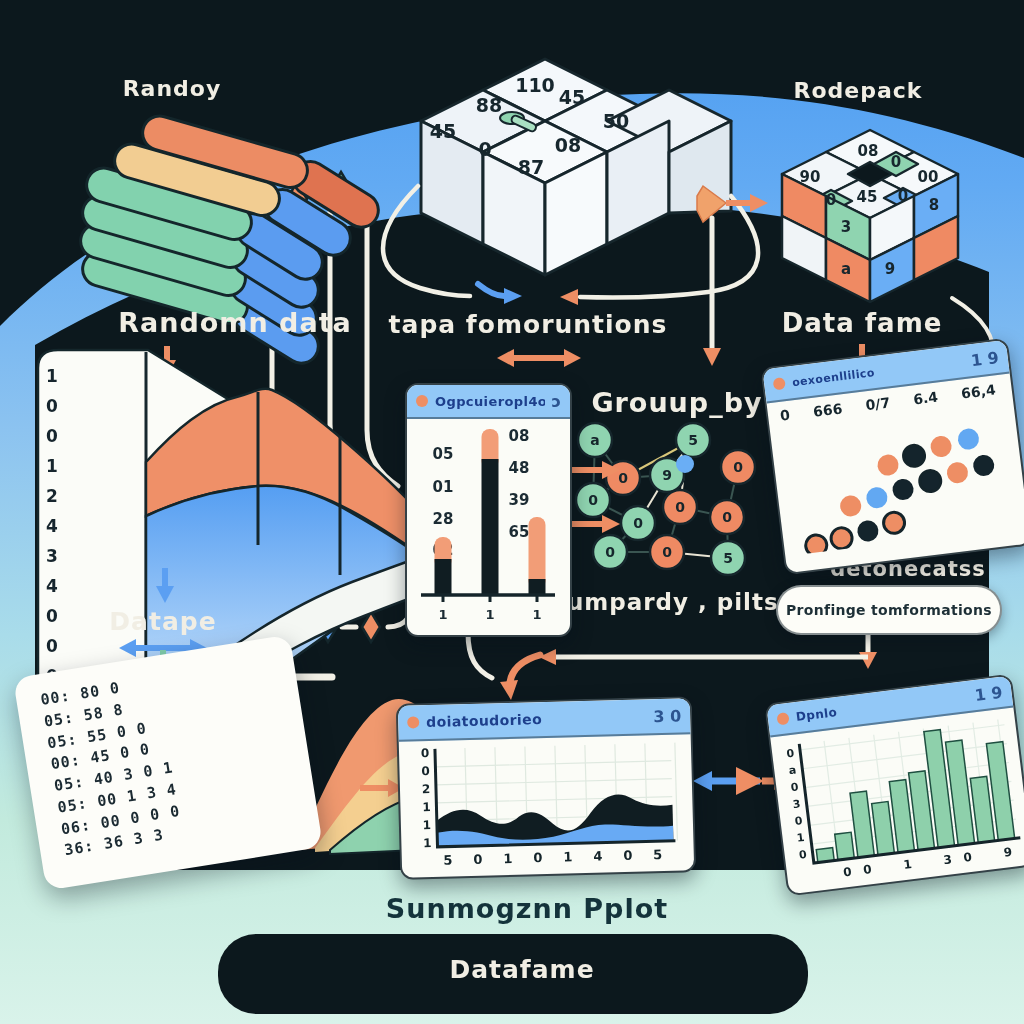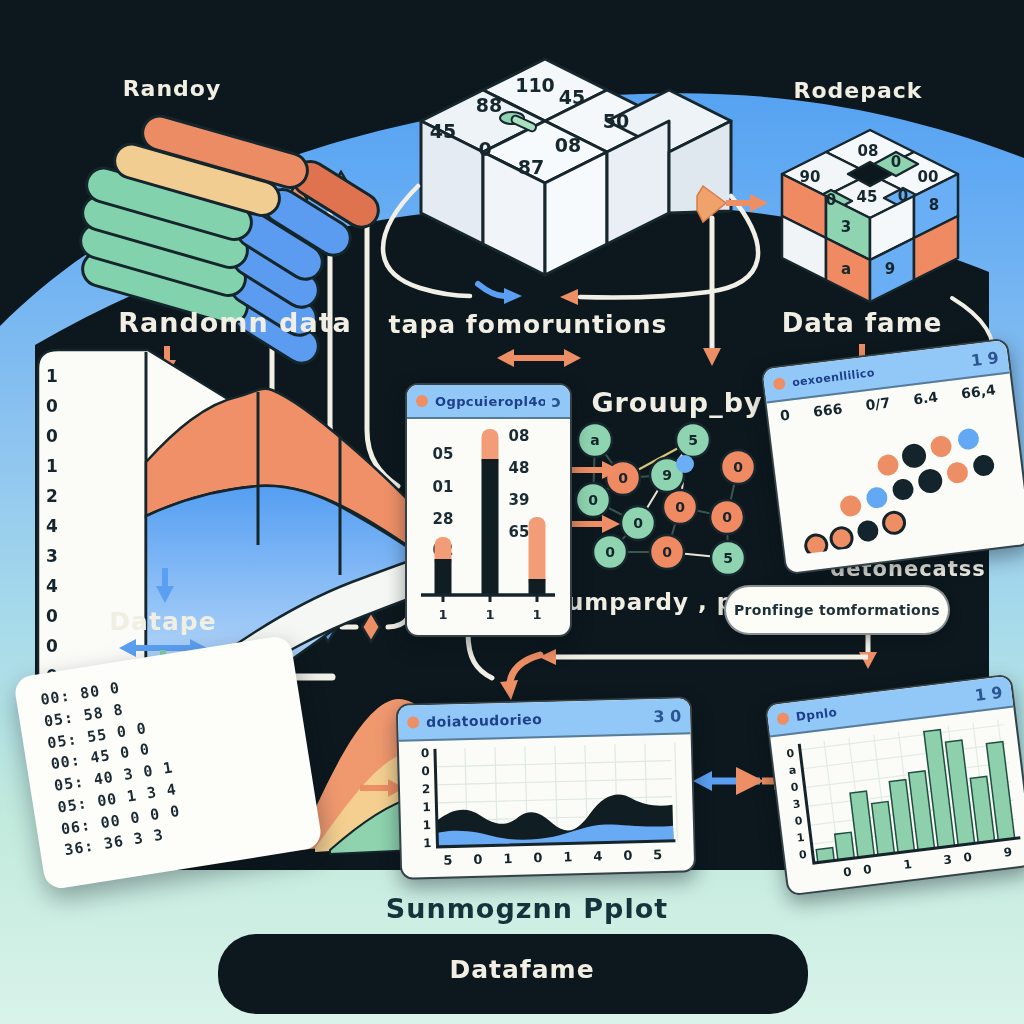--- a/index.html
+++ b/index.html
@@ -11,21 +11,21 @@
   .hdot{width:12px;height:12px;border-radius:50%;background:#ee8e64;flex:none;}
   .win-title{font-weight:700;color:#1d3f8c;letter-spacing:.4px;flex:1;white-space:nowrap;overflow:hidden;}
   .win-corner{font-weight:700;color:#2c5490;white-space:nowrap;}
   #bar-window .win-head{height:32px;}  #bar-window .win-title{font-size:13px;}
   #dot-panel .win-head{height:32px;}   #dot-panel .win-title{font-size:11px;}
   #bottom-chart .win-head{height:34px;}#bottom-chart .win-title{font-size:14px;}
   #hist-window .win-head{height:30px;} #hist-window .win-title{font-size:12px;}
   .num-row{display:flex;justify-content:space-between;align-items:center;padding:6px 16px 0 12px;font-weight:700;font-size:14px;color:#16262e;}
   #matrix-card{position:absolute;left:28px;top:655px;width:280px;height:215px;background:#fdfdf9;border-radius:18px;transform:rotate(-9deg);transform-origin:50% 50%;box-shadow:0 10px 24px rgba(5,15,25,.35);padding:16px 0 0 24px;box-sizing:border-box;}
   #matrix-card .mrow{font-family:"DejaVu Sans Mono",monospace;font-weight:700;font-size:15px;color:#1b2a32;line-height:1.45;letter-spacing:1px;white-space:pre;}
-  #profile-button{position:absolute;left:724px;top:585px;width:222px;height:46px;background:#fdfdf8;border:2px solid rgba(16,32,40,.5);border-radius:26px;display:flex;align-items:center;justify-content:center;font-weight:700;font-size:14px;color:#1d2f36;letter-spacing:.3px;box-shadow:0 4px 12px rgba(5,15,25,.35);}
+  #profile-button{position:absolute;left:776px;top:585px;width:222px;height:46px;background:#fdfdf8;border:2px solid rgba(16,32,40,.5);border-radius:26px;display:flex;align-items:center;justify-content:center;font-weight:700;font-size:14px;color:#1d2f36;letter-spacing:.3px;box-shadow:0 4px 12px rgba(5,15,25,.35);}
 </style>
 </head>
 <body>
 
 <svg id="stage" viewBox="0 0 1024 1024">
   <defs>
     <linearGradient id="bgg" x1="0" y1="0" x2="0" y2="1">
       <stop offset="0" stop-color="#4b9bf0"></stop>
         <stop offset="0.18" stop-color="#62aaf3"></stop>
       <stop offset="0.42" stop-color="#8cc3f0"></stop>

